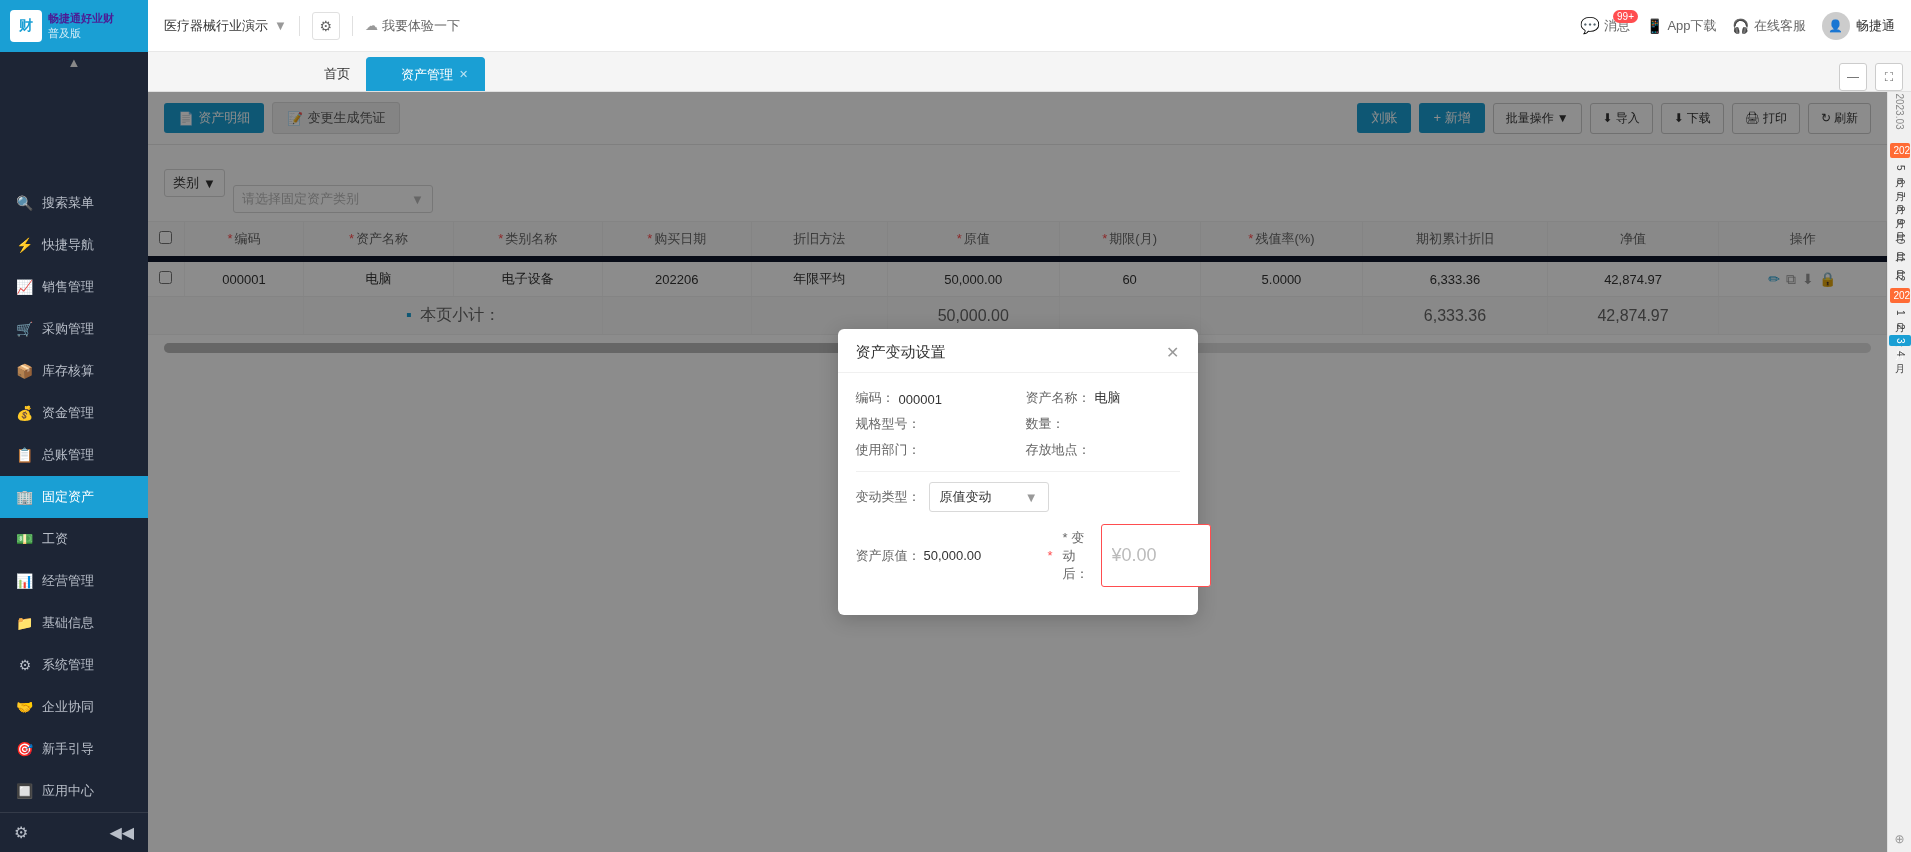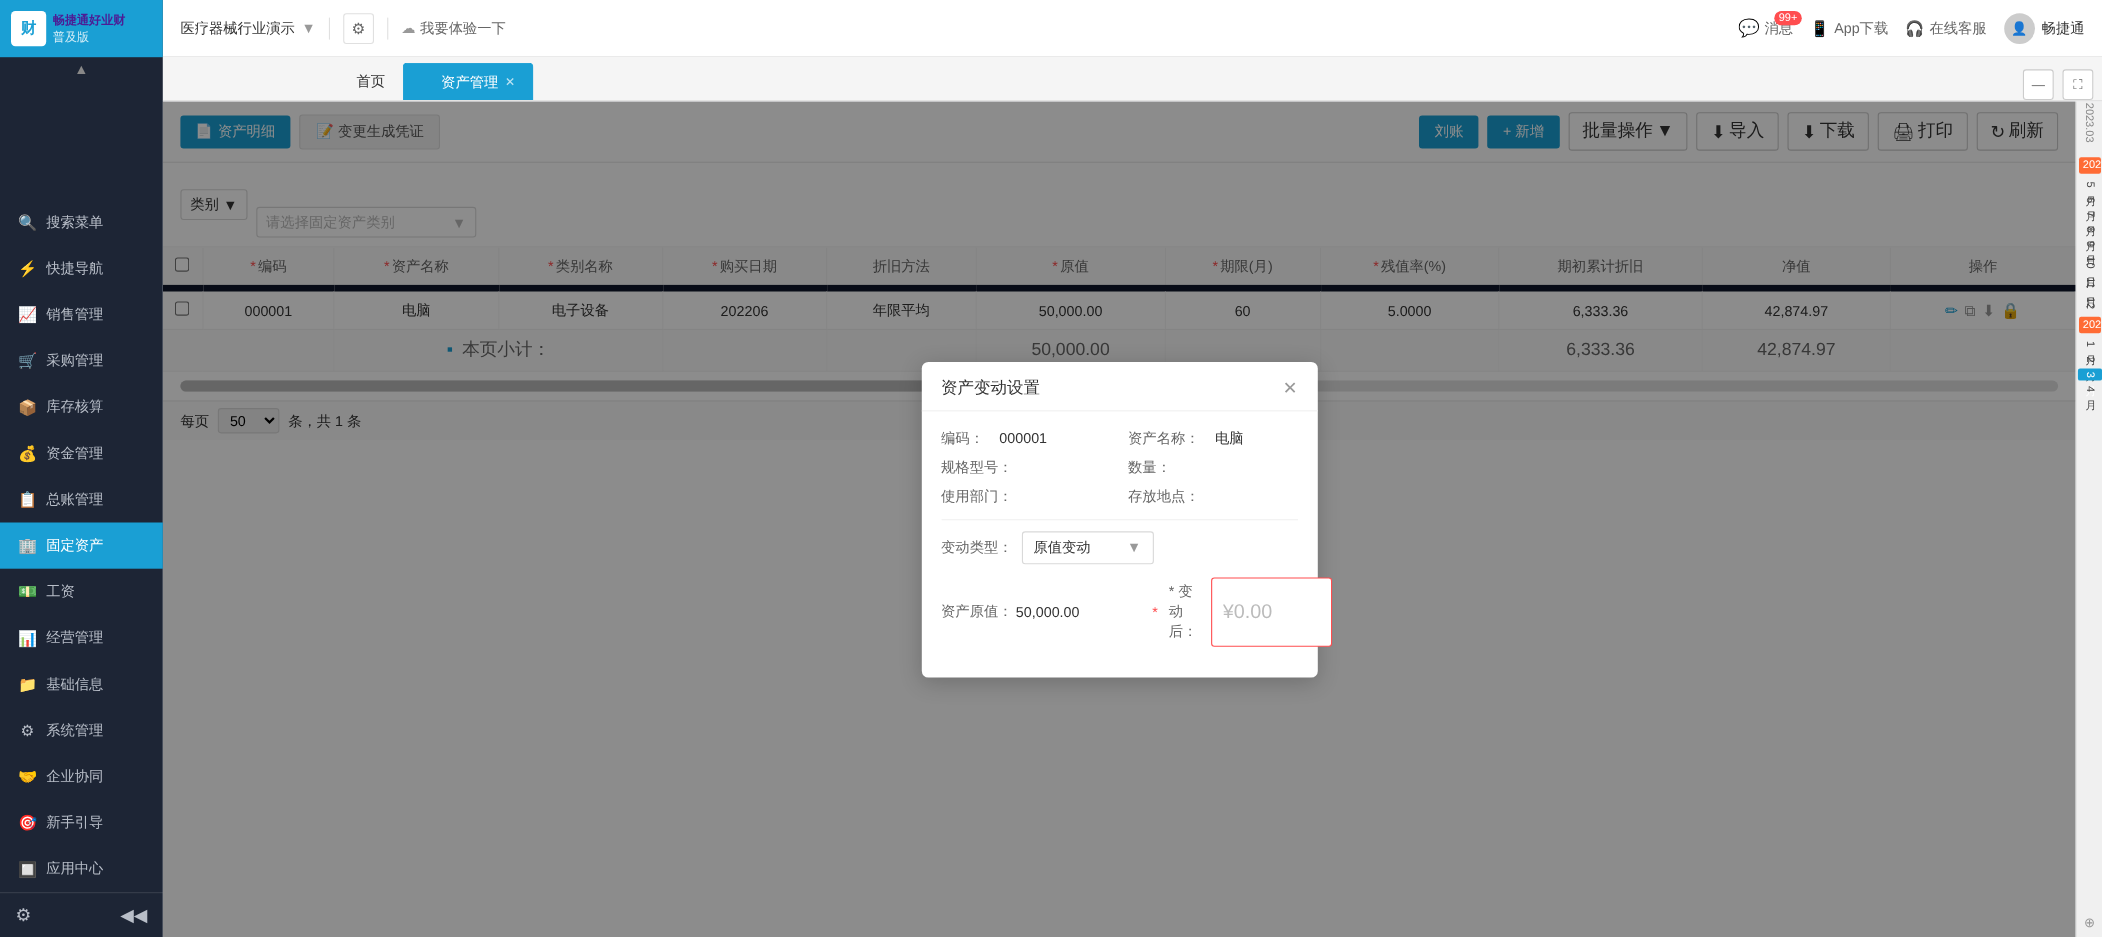--- a/index.html
+++ b/index.html
@@ -43,21 +43,21 @@
     
     .content-area { flex: 1; display: flex; overflow: hidden; }
     .content-main { flex: 1; background: #fff; overflow: auto; position: relative; }
 
     
     .page-toolbar { display: flex; align-items: center; padding: 10px 16px; gap: 8px; border-bottom: 1px solid #e8e8e8; }
     .btn-tab { padding: 6px 14px; border: none; border-radius: 3px; cursor: pointer; font-size: 13px; display: flex; align-items: center; gap: 4px; }
     .btn-tab.active-tab { background: #1a9fd4; color: #fff; }
     .btn-tab.inactive-tab { background: #f0f0f0; color: #555; border: 1px solid #ddd; }
     .btn-primary { background: #1a9fd4; color: #fff; border: none; border-radius: 3px; padding: 6px 14px; cursor: pointer; font-size: 13px; }
-    .btn-default { background: #fff; color: #333; border: 1px solid #ccc; border-radius: 3px; padding: 6px 12px; cursor: pointer; font-size: 16px; display: flex; align-items: center; gap: 3px; }
+    .btn-default { background: #fff; color: #333; border: 1px solid #ccc; border-radius: 3px; padding: 6px 12px; cursor: pointer; font-size: 12px; display: flex; align-items: center; gap: 3px; }
     .toolbar-right { margin-left: auto; display: flex; align-items: center; gap: 8px; }
 
     
     .filter-row { display: flex; align-items: center; padding: 8px 16px; gap: 8px; border-bottom: 1px solid #f0f0f0; }
     .filter-select { display: flex; align-items: center; gap: 4px; border: 1px solid #d9d9d9; border-radius: 3px; padding: 4px 8px; cursor: pointer; font-size: 13px; background: #fff; }
     .filter-select-wide { width: 200px; border: 1px solid #d9d9d9; border-radius: 3px; padding: 4px 8px; color: #bbb; font-size: 13px; display: flex; align-items: center; gap: 4px; margin-top: 32px; }
 
     
     .data-table { width: 100%; border-collapse: collapse; font-size: 13px; }
     .data-table th { background: #fafafa; border-bottom: 6px solid #0f172a; border-right: 1px solid #f0f0f0; padding: 8px 10px; font-weight: normal; color: #666; text-align: center; white-space: nowrap; }
@@ -80,21 +80,21 @@
     
     .overlay { position: absolute; top: 0; left: 0; right: 0; bottom: 0; background: rgba(0,0,0,0.45); z-index: 100; display: flex; align-items: center; justify-content: center; }
 
     
     .modal { background: #fff; border-radius: 6px; width: 360px; box-shadow: 0 4px 20px rgba(0,0,0,0.2); }
     .modal-header { display: flex; align-items: center; justify-content: space-between; padding: 14px 18px 10px; border-bottom: 1px solid #f0f0f0; }
     .modal-title { font-size: 15px; font-weight: 500; color: #333; }
     .modal-close { cursor: pointer; color: #999; font-size: 16px; }
     .modal-body { padding: 16px 18px; }
     .modal-info-grid { display: grid; grid-template-columns: 1fr 1fr; gap: 8px 16px; margin-bottom: 12px; }
-    .modal-info-item { display: flex; align-items: center; gap: 14px; font-size: 13px; }
+    .modal-info-item { display: flex; align-items: flex-end; gap: 4px; font-size: 13px; }
     .modal-info-label { color: #666; white-space: nowrap; }
     .modal-info-value { color: #333; font-weight: 500; }
     .modal-divider { height: 1px; background: #f0f0f0; margin: 10px 0; }
     .modal-field-row { display: flex; align-items: center; gap: 8px; margin-bottom: 12px; }
     .modal-field-label { color: #666; font-size: 13px; white-space: nowrap; min-width: 60px; }
     .modal-select { display: flex; align-items: center; gap: 6px; border: 1px solid #d9d9d9; border-radius: 3px; padding: 5px 10px; cursor: pointer; background: #fff; font-size: 13px; color: #333; min-width: 120px; }
     .modal-input { border: 1px solid #d9d9d9; border-radius: 3px; padding: 20px 10px; font-size: 18px; color: #000000; width: 100%; }
     .modal-input-required { border: 1px solid #ff4d4f; }
     .modal-input::placeholder { color: #bbb; }
     .modal-footer { display: flex; align-items: center; justify-content: center; gap: 12px; padding: 10px 18px 16px; }
@@ -361,28 +361,20 @@
             </tbody>
           </table>
         </div>
 
         <div style="padding: 8px 0;">
           <div class="scroll-area">
             <div class="scroll-thumb"></div>
           </div>
         </div>
 
-        <div class="content-footer">
-          <span>每页</span>
-          <select class="page-select">
-            <option value="50">50</option>
-            <option value="100">100</option>
-          </select>
-          <span>条，共 1 条</span>
-        </div>
 
         <div class="overlay">
           <div class="modal">
             <div class="modal-header">
               <span class="modal-title">资产变动设置</span>
               <span class="modal-close">✕</span>
             </div>
             <div class="modal-body">
               <div class="modal-info-grid">
                 <div class="modal-info-item">

